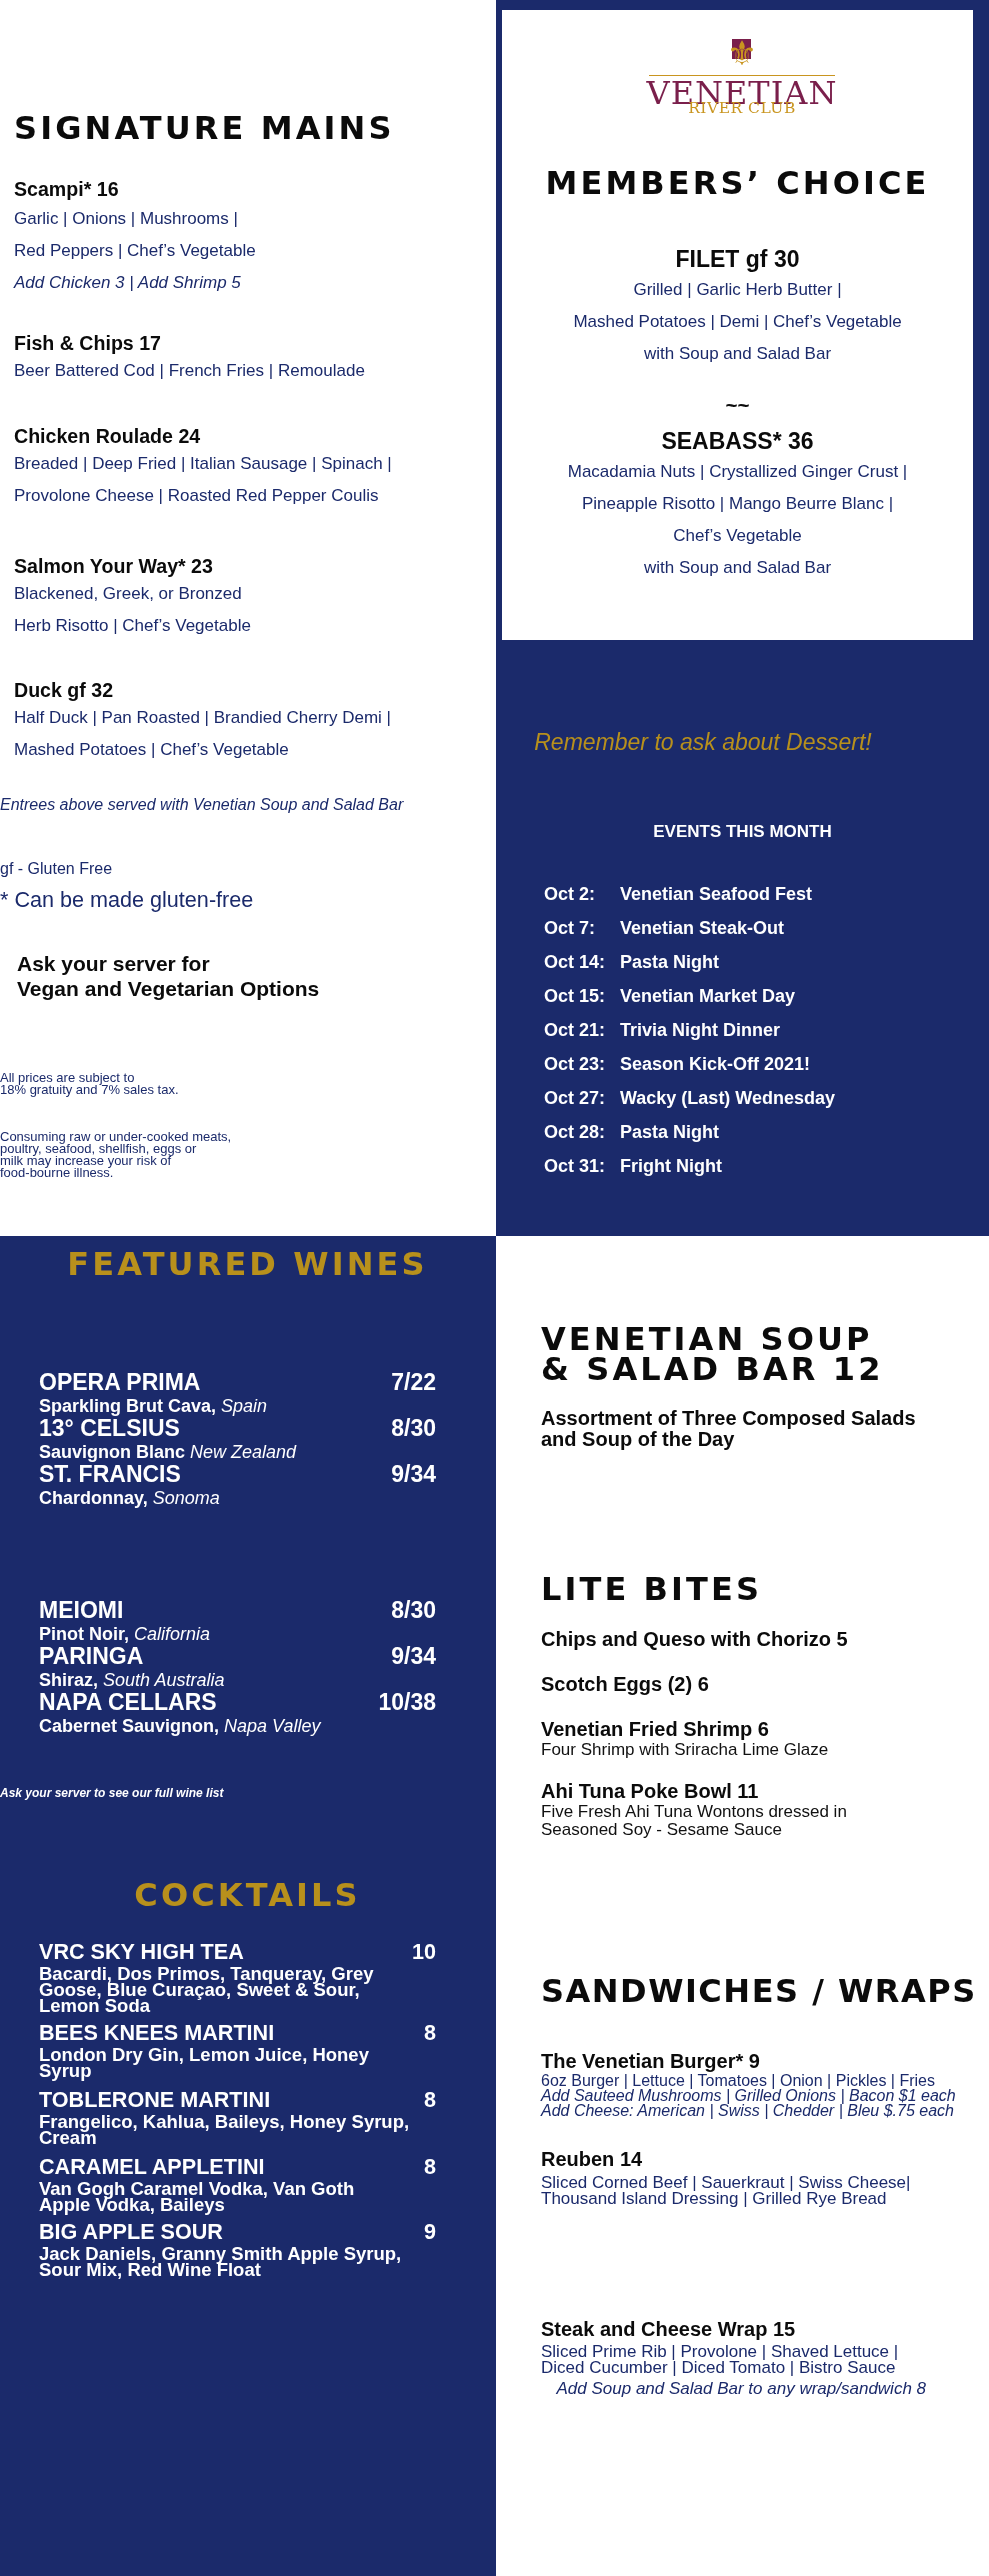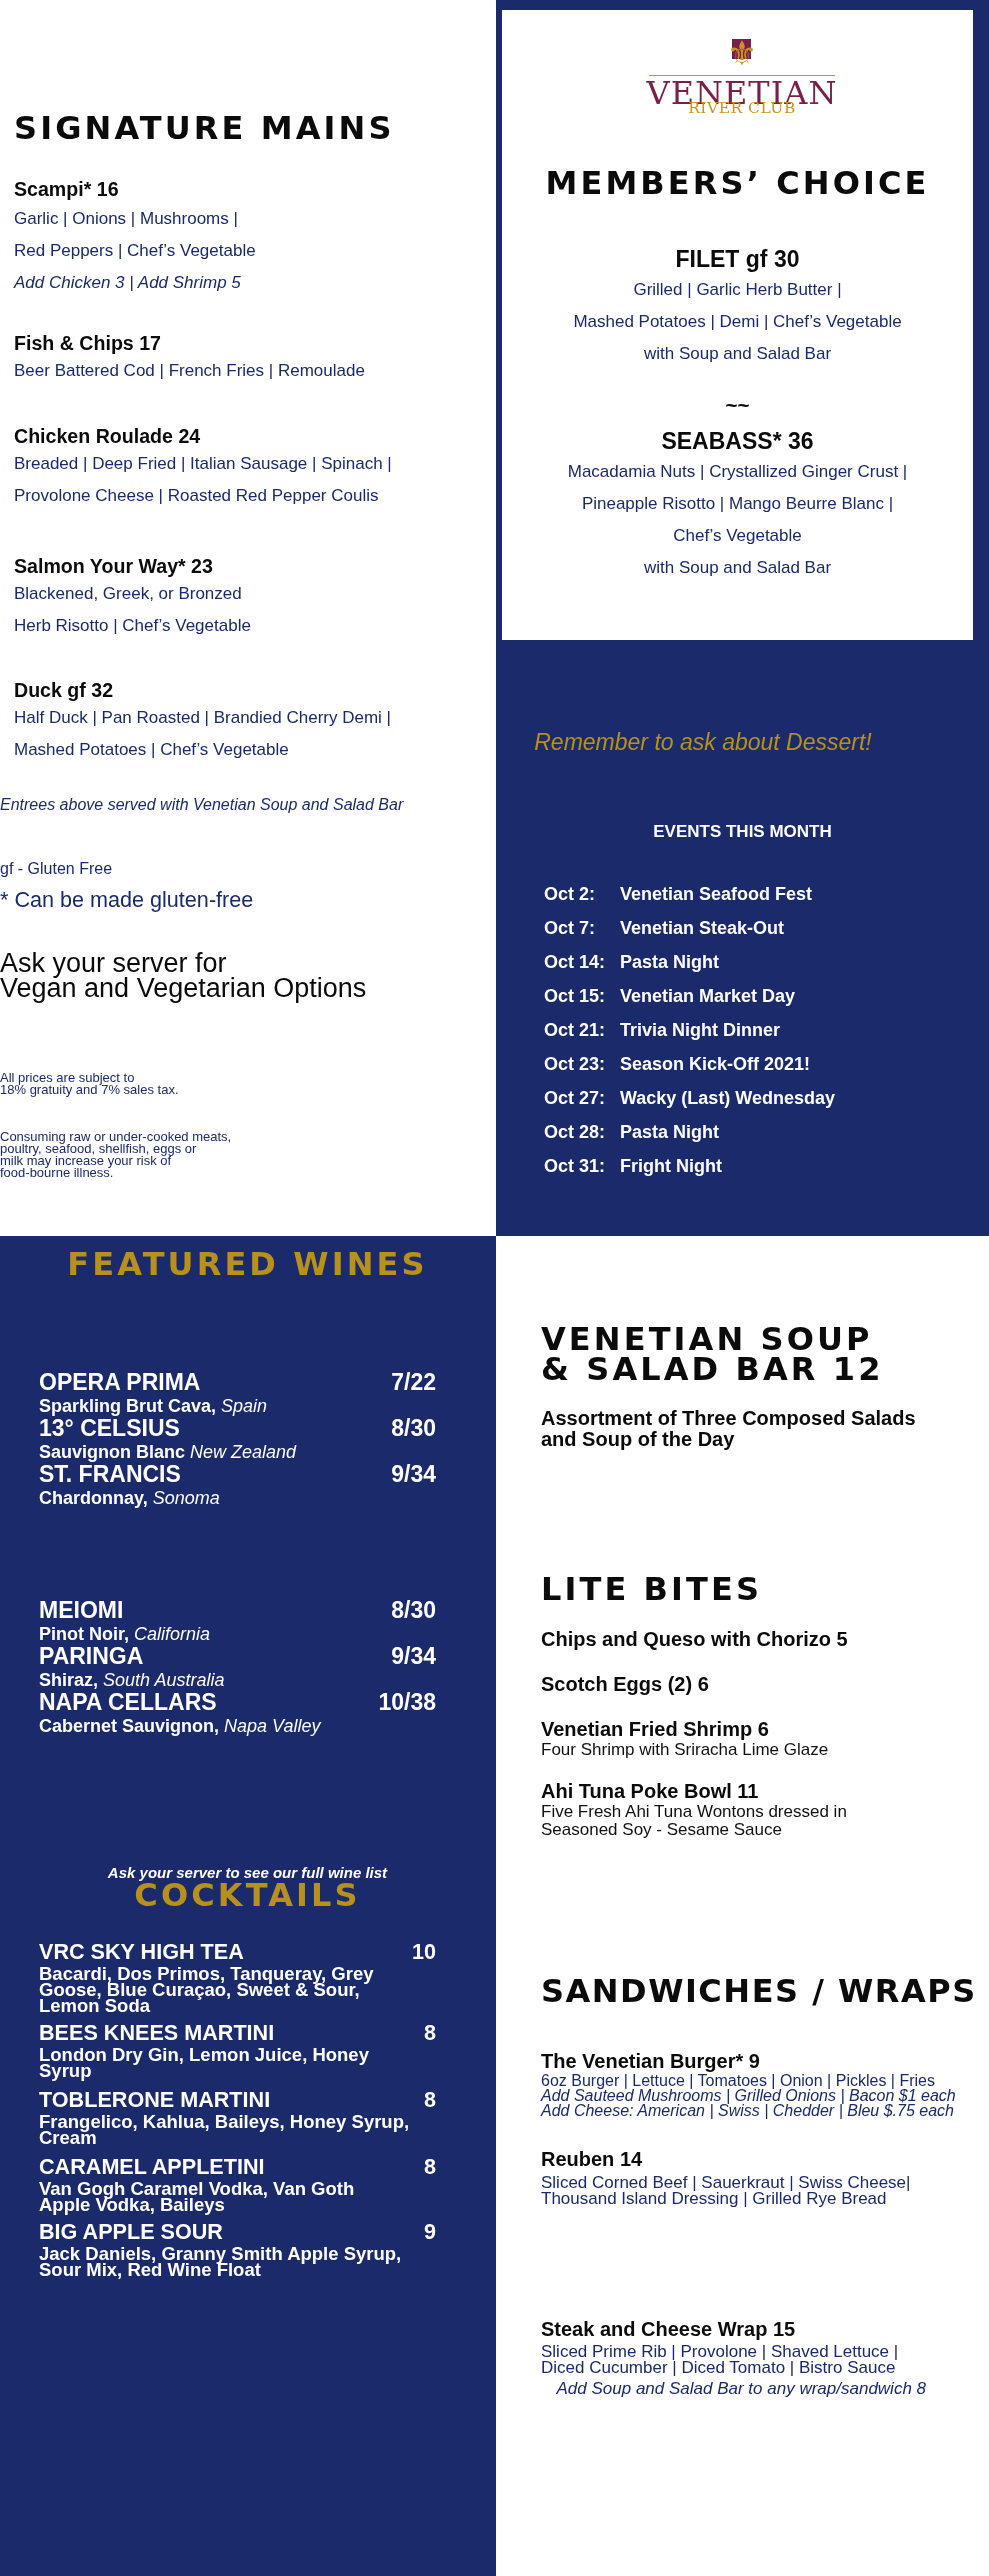--- a/index.html
+++ b/index.html
@@ -42,21 +42,21 @@
   .events { position:absolute; left:544px; top:884px; color:#fff; font-weight:bold; font-size:18px; font-family:Liberation Sans, sans-serif; }
   .event { height:34px; line-height:20.6px; display:flex; }
   .event-date { width:76px; }
 
   
   .bl-title { position:absolute; left:0; width:495px; text-align:center; font-size:32px; font-weight:bold; letter-spacing:3.1px; color:#b8901c; }
   .wine { position:absolute; left:39px; width:397px; color:#fff; font-family:"Liberation Sans", sans-serif; }
   .wine-row { display:flex; justify-content:space-between; font-size:23px; font-weight:bold; line-height:26px; }
   .wine-sub { font-size:18px; font-weight:bold; line-height:23px; }
   .wine-sub i { font-weight:normal; }
-  .wine-note { position:absolute; left:0; width:495px; text-align:center; color:#fff; font-style:italic; font-weight:bold; font-size:15px; top:1864px; font-family:"Liberation Sans", sans-serif; }
+  .wine-note { position:absolute; left:0; width:495px; text-align:left; color:#fff; font-style:italic; font-weight:bold; font-size:12px; top:1786px; font-family:"Liberation Sans", sans-serif; }
   .cocktail { position:absolute; left:39px; width:397px; color:#fff; font-family:"Liberation Sans", sans-serif; }
   .ck-row { display:flex; justify-content:space-between; font-size:21.6px; font-weight:bold; line-height:25px; }
   .ck-sub { font-size:18.5px; font-weight:bold; line-height:16px; margin-top:2.1px; }
   .ck-sub span { display:block; line-height:16px; }
 
   
   .br-h { position:absolute; left:541px; color:#0b0b0b; font-weight:bold; letter-spacing:3.1px; font-size:32px; line-height:30px; }
   .br-sub { position:absolute; left:541px; font-weight:bold; font-size:20px; color:#0b0b0b; line-height:20.6px; font-family:"Liberation Sans", sans-serif; }
   .lite { position:absolute; left:541px; font-family:"Liberation Sans", sans-serif; }
   .lite-name { font-size:20px; font-weight:bold; color:#0b0b0b; }
@@ -105,21 +105,21 @@
 
 <div class="dish" style="top:679px">
   <div class="dish-name">Duck gf  32</div>
   <div class="dish-line">Half Duck | Pan Roasted | Brandied Cherry Demi |</div>
   <div class="dish-line">Mashed Potatoes | Chef’s Vegetable</div>
 </div>
 
 <div class="center-block blue" style="top:796px;font-style:italic;font-size:16px;">Entrees above served with Venetian Soup and Salad Bar</div>
 <div class="center-block blue" style="top:860px;font-size:16px;">gf - Gluten Free</div>
 <div class="center-block blue" style="top:887px;font-size:21.6px;">* Can be made gluten-free</div>
-<div class="center-block" style="top:951px;font-size:27px;font-weight:normal;color:#0b0b0b;line-height:25px;">
+<div class="center-block" style="top:951px;font-size:21px;font-weight:bold;color:#0b0b0b;line-height:25px;margin-left:17px;">
   <div>Ask your server for</div>
   <div>Vegan and Vegetarian Options</div>
 </div>
 <div class="center-block blue" style="top:1072px;font-size:13px;line-height:12px;">
   <div>All prices are subject to</div>
   <div>18% gratuity and 7% sales tax.</div>
 </div>
 <div class="center-block blue" style="top:1131px;font-size:13px;line-height:12px;">
   <div>Consuming raw or under-cooked meats,</div>
   <div>poultry, seafood, shellfish, eggs or</div>

